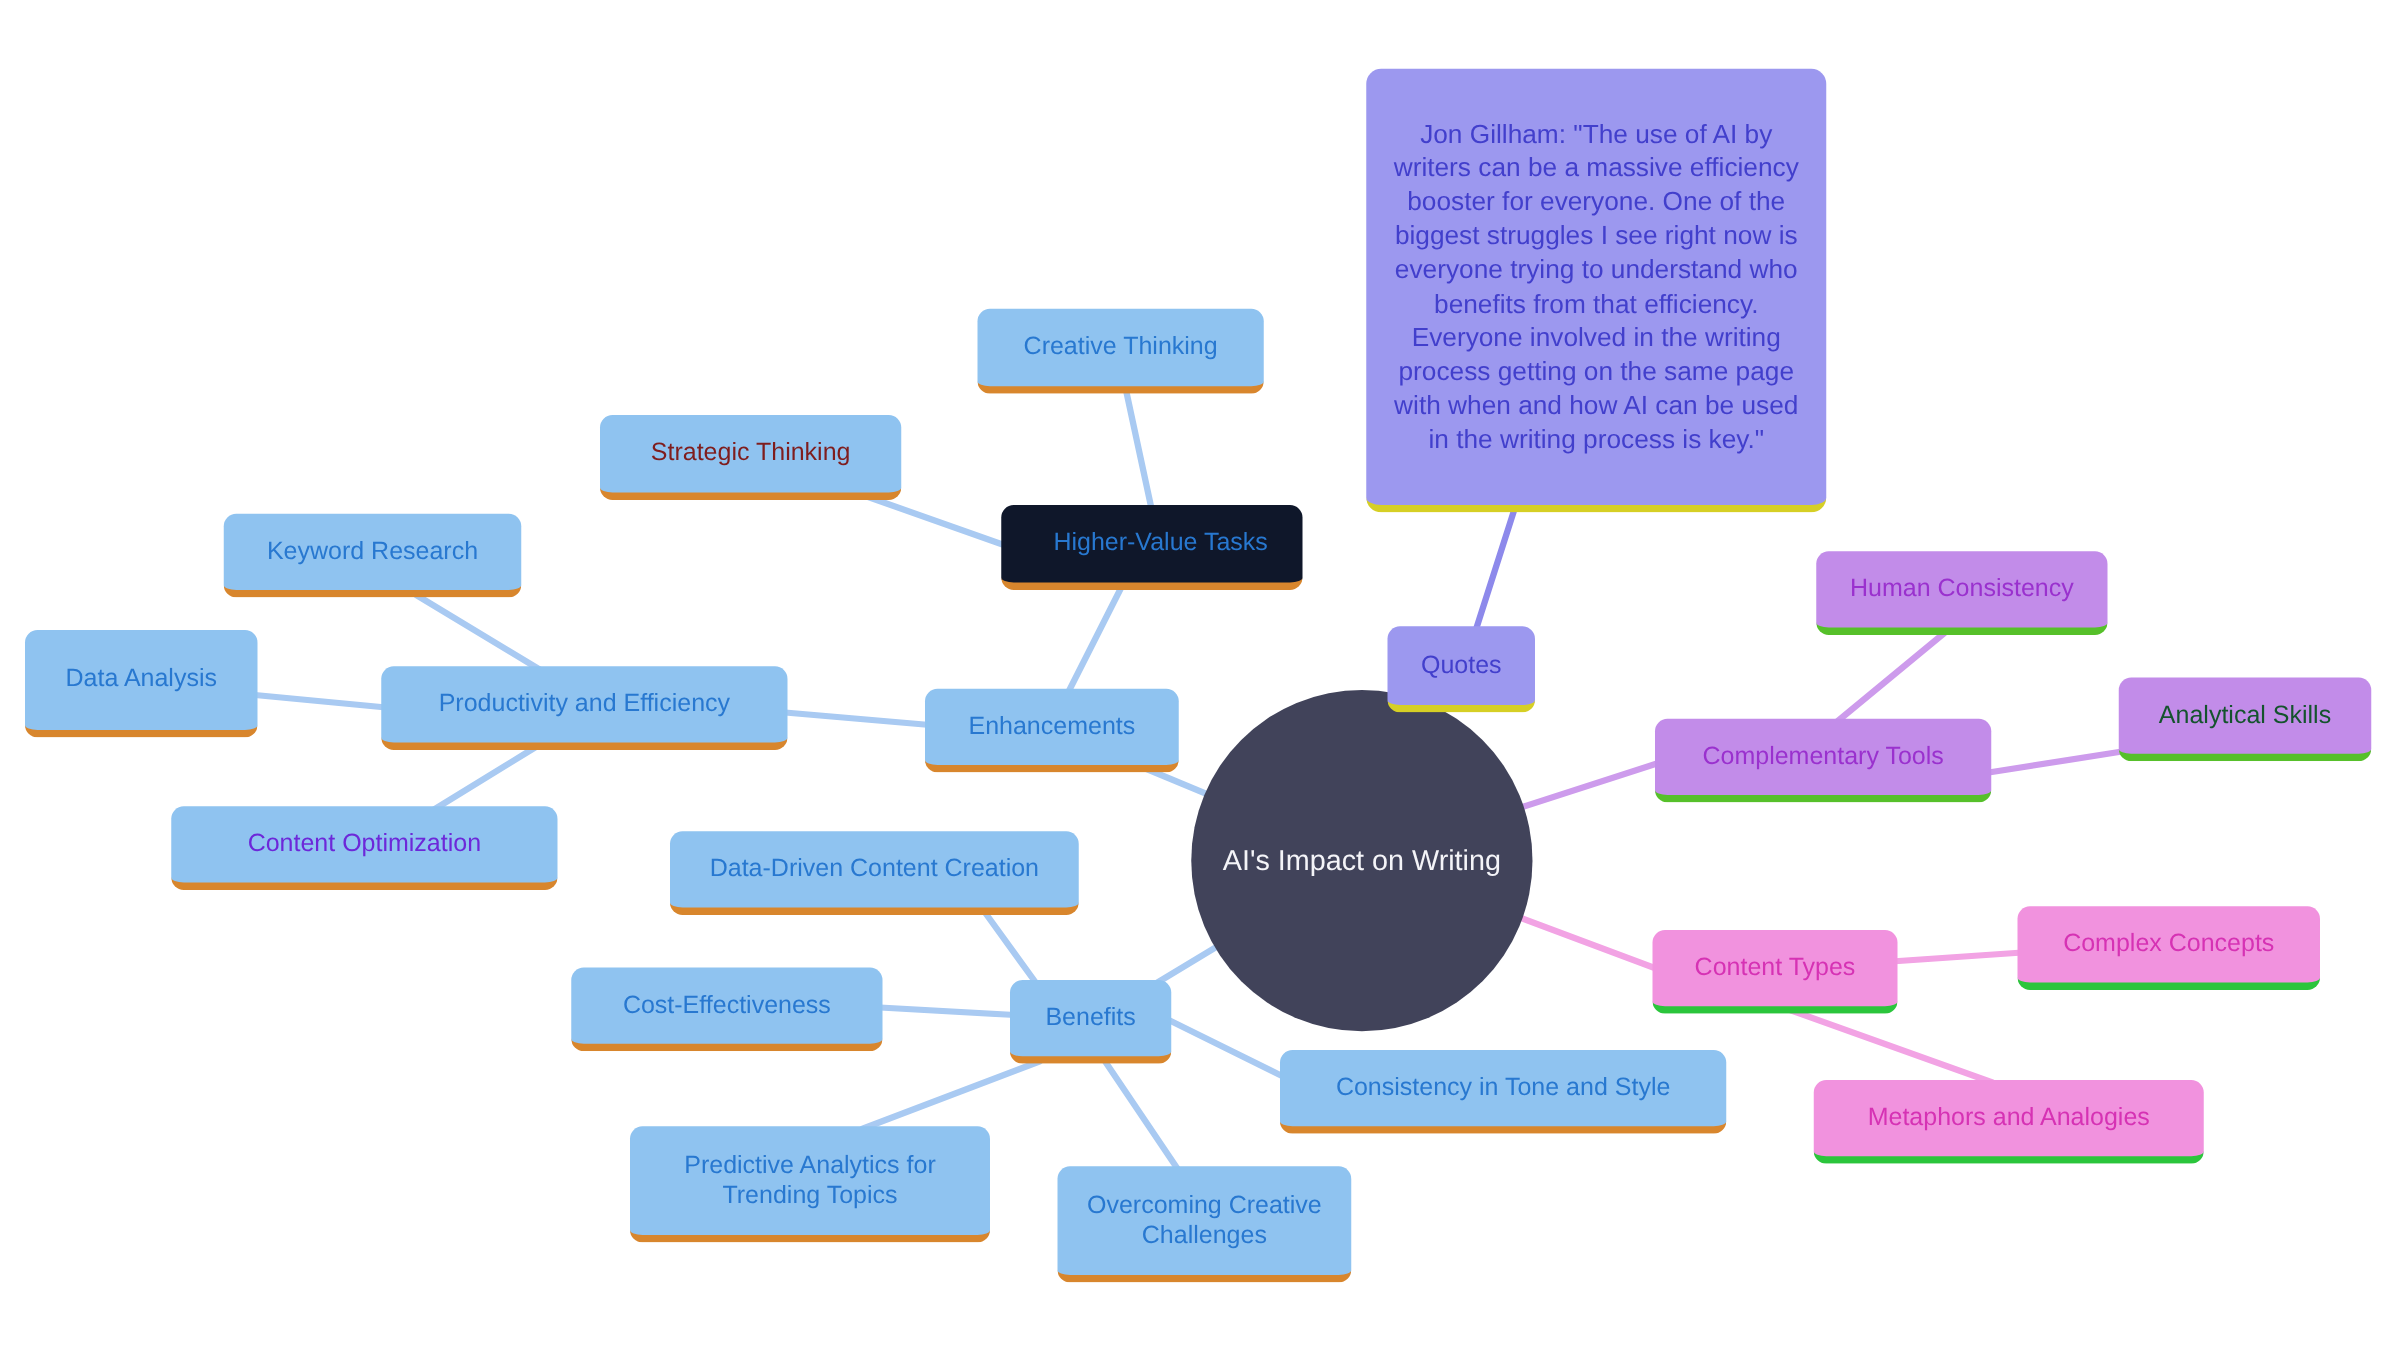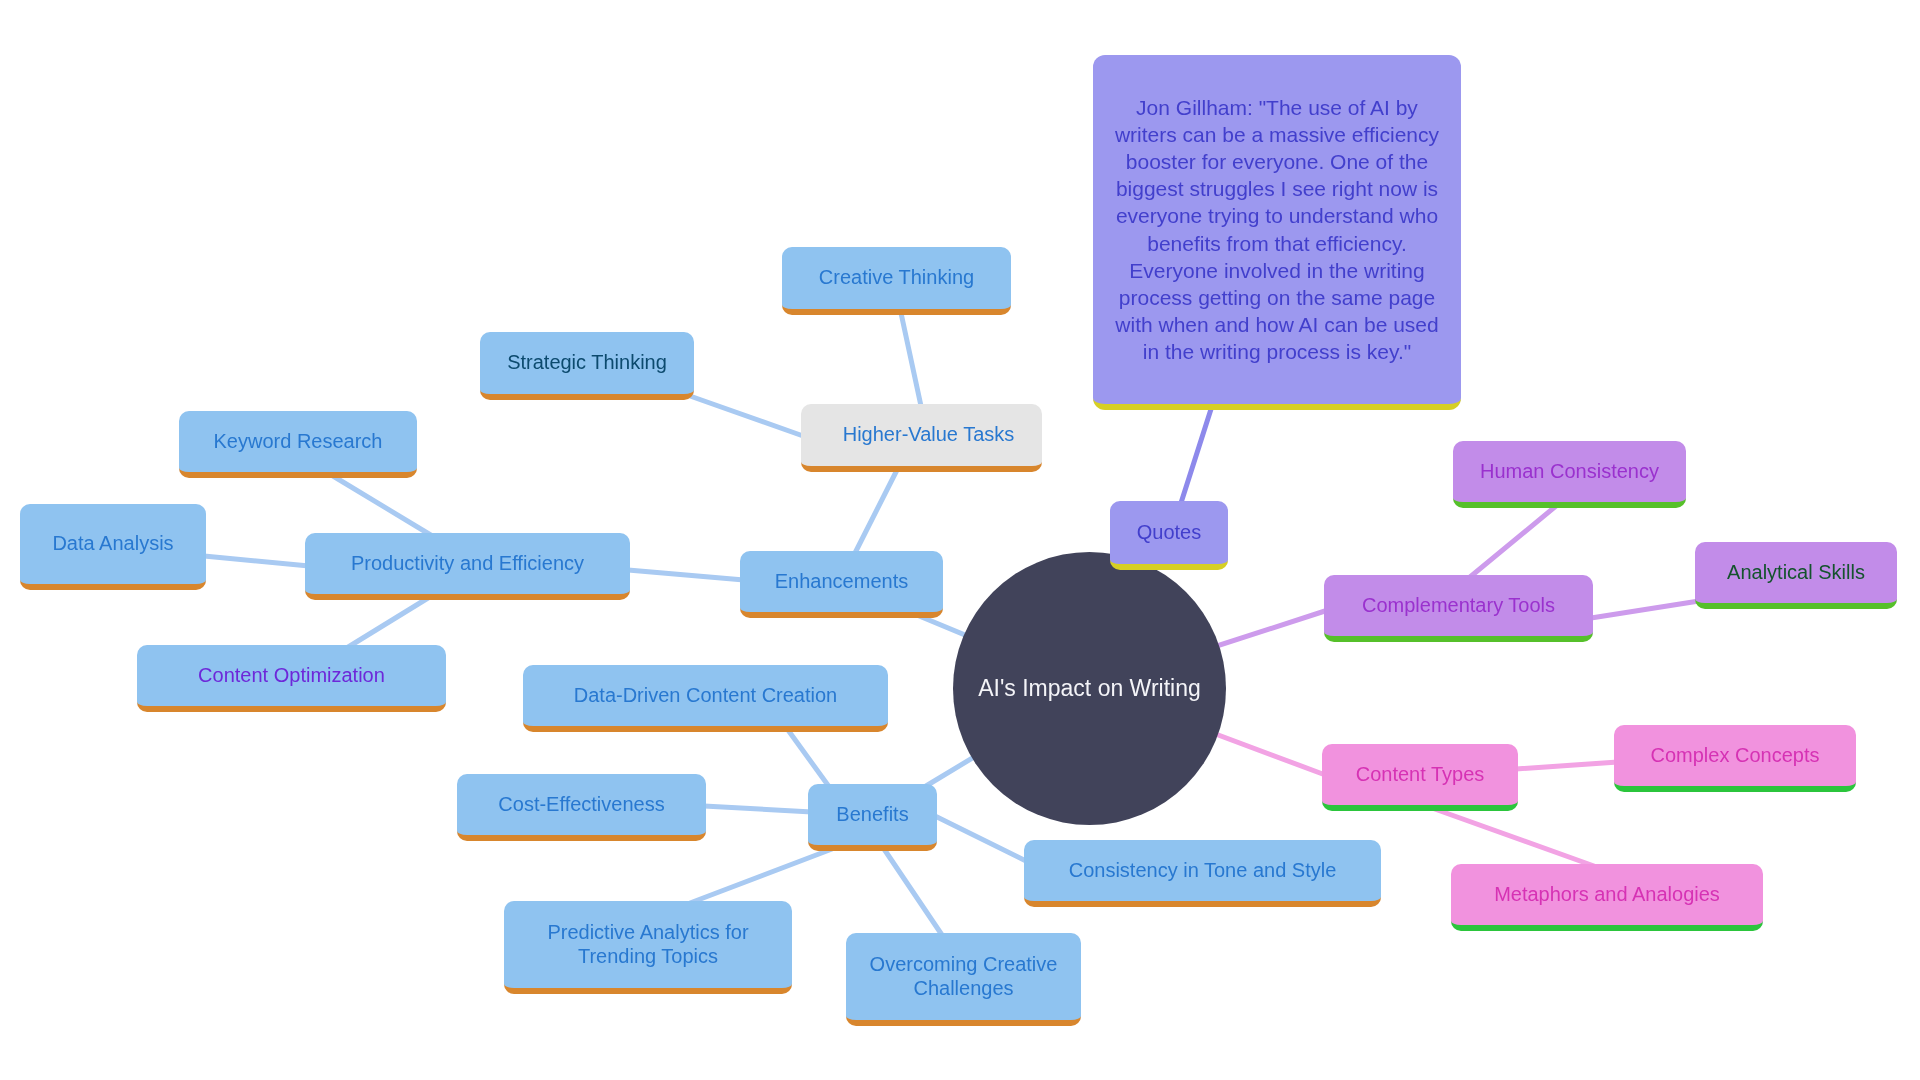--- a/index.html
+++ b/index.html
@@ -77,42 +77,42 @@
       <line x1="1516" y1="769" x2="1618" y2="762" stroke="#F2A3E4" stroke-width="5" stroke-linecap="round"></line>
       <line x1="1432" y1="808" x2="1594" y2="866" stroke="#F2A3E4" stroke-width="5" stroke-linecap="round"></line>
     </svg>
   <div id="nodes-layer">
       <div class="node t-center" style="left: 953px; top: 552px; width: 273px; height: 273px; background: rgb(65, 67, 90); color: rgb(244, 244, 248);">
         <span>AI's Impact on Writing</span>
       </div>
       <div class="node t-blue" style="left: 782px; top: 247px; width: 229px; height: 68px; background: rgb(143, 195, 240); color: rgb(40, 120, 208); border-bottom: 6px solid rgb(216, 134, 45);">
         <span>Creative Thinking</span>
       </div>
-      <div class="node t-blue" style="left: 480px; top: 332px; width: 214px; height: 68px; background: rgb(143, 195, 240); color: #0c4a6e; border-bottom: 6px solid rgb(216, 134, 45); text-align: right;">
+      <div class="node t-blue" style="left: 480px; top: 332px; width: 241px; height: 68px; background: rgb(143, 195, 240); color: #7f1d1d; border-bottom: 6px solid rgb(216, 134, 45); text-align: right;">
         <span>Strategic Thinking</span>
       </div>
-      <div class="node t-blue" style="left: 801px; top: 404px; width: 241px; height: 68px; background: #e5e5e5; color: rgb(40, 120, 208); border-bottom: 6px solid rgb(216, 134, 45); padding-left: 26px;">
+      <div class="node t-blue" style="left: 801px; top: 404px; width: 241px; height: 68px; background: #0f172a; color: rgb(40, 120, 208); border-bottom: 6px solid rgb(216, 134, 45); padding-left: 26px;">
         <span>Higher-Value Tasks</span>
       </div>
       <div class="node t-blue" style="left: 740px; top: 551px; width: 203px; height: 67px; background: rgb(143, 195, 240); color: rgb(40, 120, 208); border-bottom: 6px solid rgb(216, 134, 45);">
         <span>Enhancements</span>
       </div>
       <div class="node t-blue" style="left: 179px; top: 411px; width: 238px; height: 67px; background: rgb(143, 195, 240); color: rgb(40, 120, 208); border-bottom: 6px solid rgb(216, 134, 45);">
         <span>Keyword Research</span>
       </div>
       <div class="node t-blue" style="left: 20px; top: 504px; width: 186px; height: 86px; background: rgb(143, 195, 240); color: rgb(40, 120, 208); border-bottom: 6px solid rgb(216, 134, 45);">
         <span>Data Analysis</span>
       </div>
       <div class="node t-blue" style="left: 305px; top: 533px; width: 325px; height: 67px; background: rgb(143, 195, 240); color: rgb(40, 120, 208); border-bottom: 6px solid rgb(216, 134, 45);">
         <span>Productivity and Efficiency</span>
       </div>
       <div class="node t-blue" style="left: 137px; top: 645px; width: 309px; height: 67px; background: rgb(143, 195, 240); color: #6d28d9; border-bottom: 6px solid rgb(216, 134, 45);">
         <span>Content Optimization</span>
       </div>
-      <div class="node t-blue" style="left: 523px; top: 665px; width: 365px; height: 67px; background: rgb(143, 195, 240); color: rgb(40, 120, 208); border-bottom: 6px solid rgb(216, 134, 45);">
+      <div class="node t-blue" style="left: 536px; top: 665px; width: 327px; height: 67px; background: rgb(143, 195, 240); color: rgb(40, 120, 208); border-bottom: 6px solid rgb(216, 134, 45);">
         <span>Data-Driven Content Creation</span>
       </div>
       <div class="node t-blue" style="left: 457px; top: 774px; width: 249px; height: 67px; background: rgb(143, 195, 240); color: rgb(40, 120, 208); border-bottom: 6px solid rgb(216, 134, 45);">
         <span>Cost-Effectiveness</span>
       </div>
       <div class="node t-blue" style="left: 808px; top: 784px; width: 129px; height: 67px; background: rgb(143, 195, 240); color: rgb(40, 120, 208); border-bottom: 6px solid rgb(216, 134, 45);">
         <span>Benefits</span>
       </div>
       <div class="node t-blue" style="left: 504px; top: 901px; width: 288px; height: 93px; background: rgb(143, 195, 240); color: rgb(40, 120, 208); border-bottom: 6px solid rgb(216, 134, 45);">
         <span>Predictive Analytics for Trending Topics</span>

